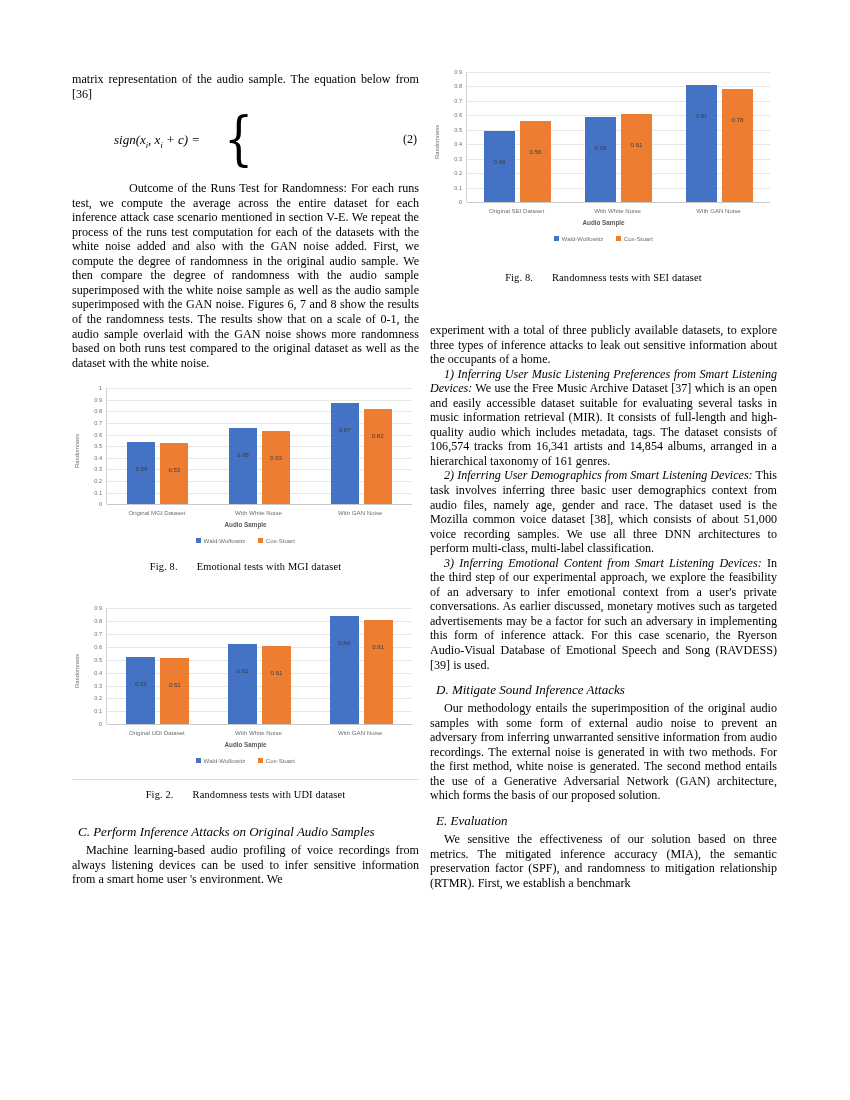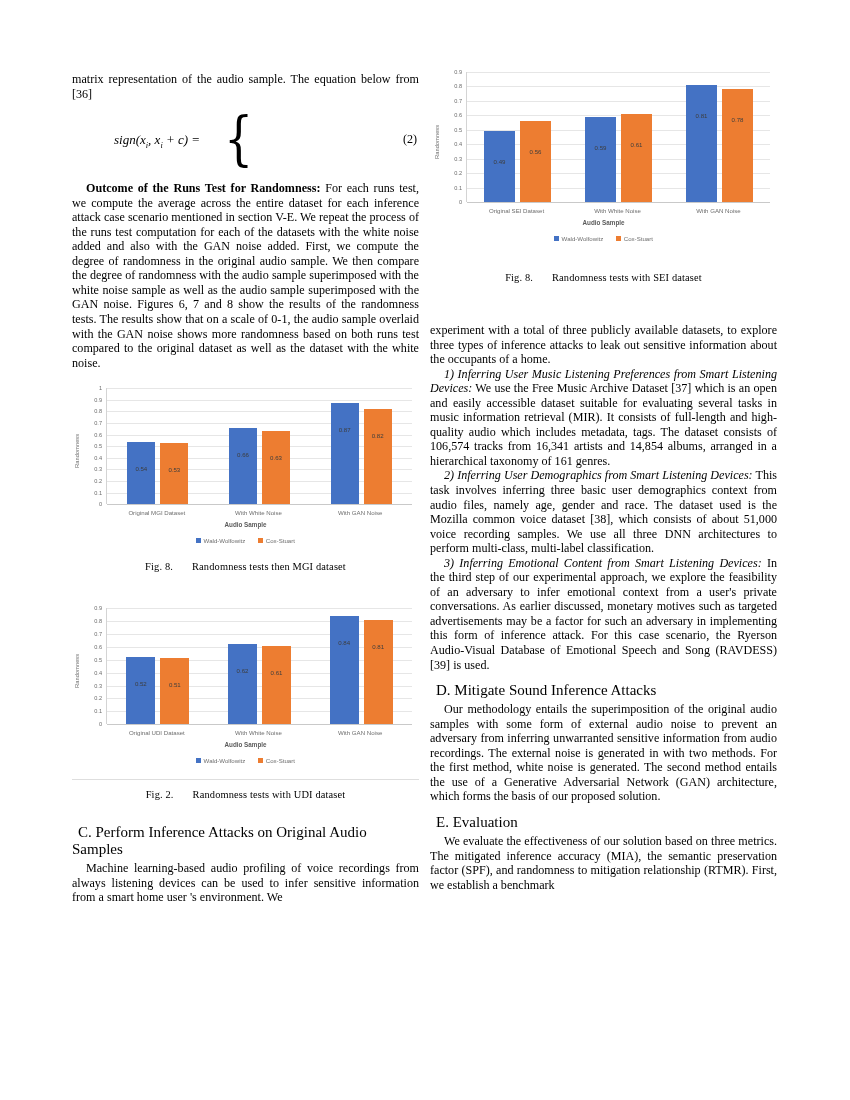--- a/index.html
+++ b/index.html
@@ -32,26 +32,27 @@
 
   p.body {
     margin: 0 0 0 0;
     font-size: 12.1px;
     line-height: 14.55px;
     text-align: justify;
     text-indent: 14px;
     hyphens: auto;
   }
   p.body.noindent { text-indent: 0; }
-  .runin-bold { font-weight: bold; }
+  .runin-bold { font-weight: normal; margin-left: 43px; }
   .runin-ital { font-style: italic; }
 
   h3.sec {
     margin: 10px 0 3px 0;
-    font-size: 15px;
+    font-size: 13px;
+    font-style: italic;
     font-weight: normal;
     text-indent: 6px;
   }
 
   
   .equation-block {
     position: relative;
     margin: 9px 0 9px 0;
     height: 62px;
     font-family: "Liberation Serif", serif;
@@ -262,21 +263,21 @@
               <span class="swatch s0"></span>
               <span>Wald-Wolfowitz</span>
             </div>
             <div class="item">
               <span class="swatch s1"></span>
               <span>Cox-Stuart</span>
             </div>
           </div>
         </div>
       <div class="fig-caption">
-        <span class="lbl">Fig. 8.</span><span>Randomness tests then MGI dataset</span>
+        <span class="lbl">Fig. 8.</span><span>Emotional tests with MGI dataset</span>
       </div>
     </div>
 
     <div class="figure" style="margin-top:30px;">
       <div class="chart" id="chart-fig7" style="height:170px;">
           <div class="plot" style="left: 34px; top: 6px; width: 305px; height: 116px;">
             <div class="gridline base" style="top: 116px;"></div>
             <div class="gridline" style="top: 103.111px;"></div>
             <div class="gridline" style="top: 90.2222px;"></div>
             <div class="gridline" style="top: 77.3333px;"></div>
@@ -417,15 +418,15 @@
     </p>
 
     <p class="body">
       <span class="runin-ital">3) Inferring Emotional Content from Smart Listening Devices:</span><span> In the third step of our experimental approach, we explore the feasibility of an adversary to infer emotional context from a user's private conversations. As earlier discussed, monetary motives such as targeted advertisements may be a factor for such an adversary in implementing this form of inference attack. For this case scenario, the Ryerson Audio-Visual Database of Emotional Speech and Song (RAVDESS) [39] is used.</span>
     </p>
 
     <h3 class="sec">D.  Mitigate Sound Inference Attacks</h3>
     <p class="body">Our methodology entails the superimposition of the original audio samples with some form of external audio noise to prevent an adversary from inferring unwarranted sensitive information from audio recordings. The external noise is generated in with two methods. For the first method, white noise is generated. The second method entails the use of a Generative Adversarial Network (GAN) architecture, which forms the basis of our proposed solution.</p>
 
     <h3 class="sec">E.  Evaluation</h3>
-    <p class="body">We evaluate the effectiveness of our solution based on three metrics. The mitigated inference accuracy (MIA), the semantic preservation factor (SPF), and randomness to mitigation relationship (RTMR). First, we establish a benchmark</p>
+    <p class="body">We sensitive the effectiveness of our solution based on three metrics. The mitigated inference accuracy (MIA), the semantic preservation factor (SPF), and randomness to mitigation relationship (RTMR). First, we establish a benchmark</p>
   </div>
 </div>
 
 </body></html>

